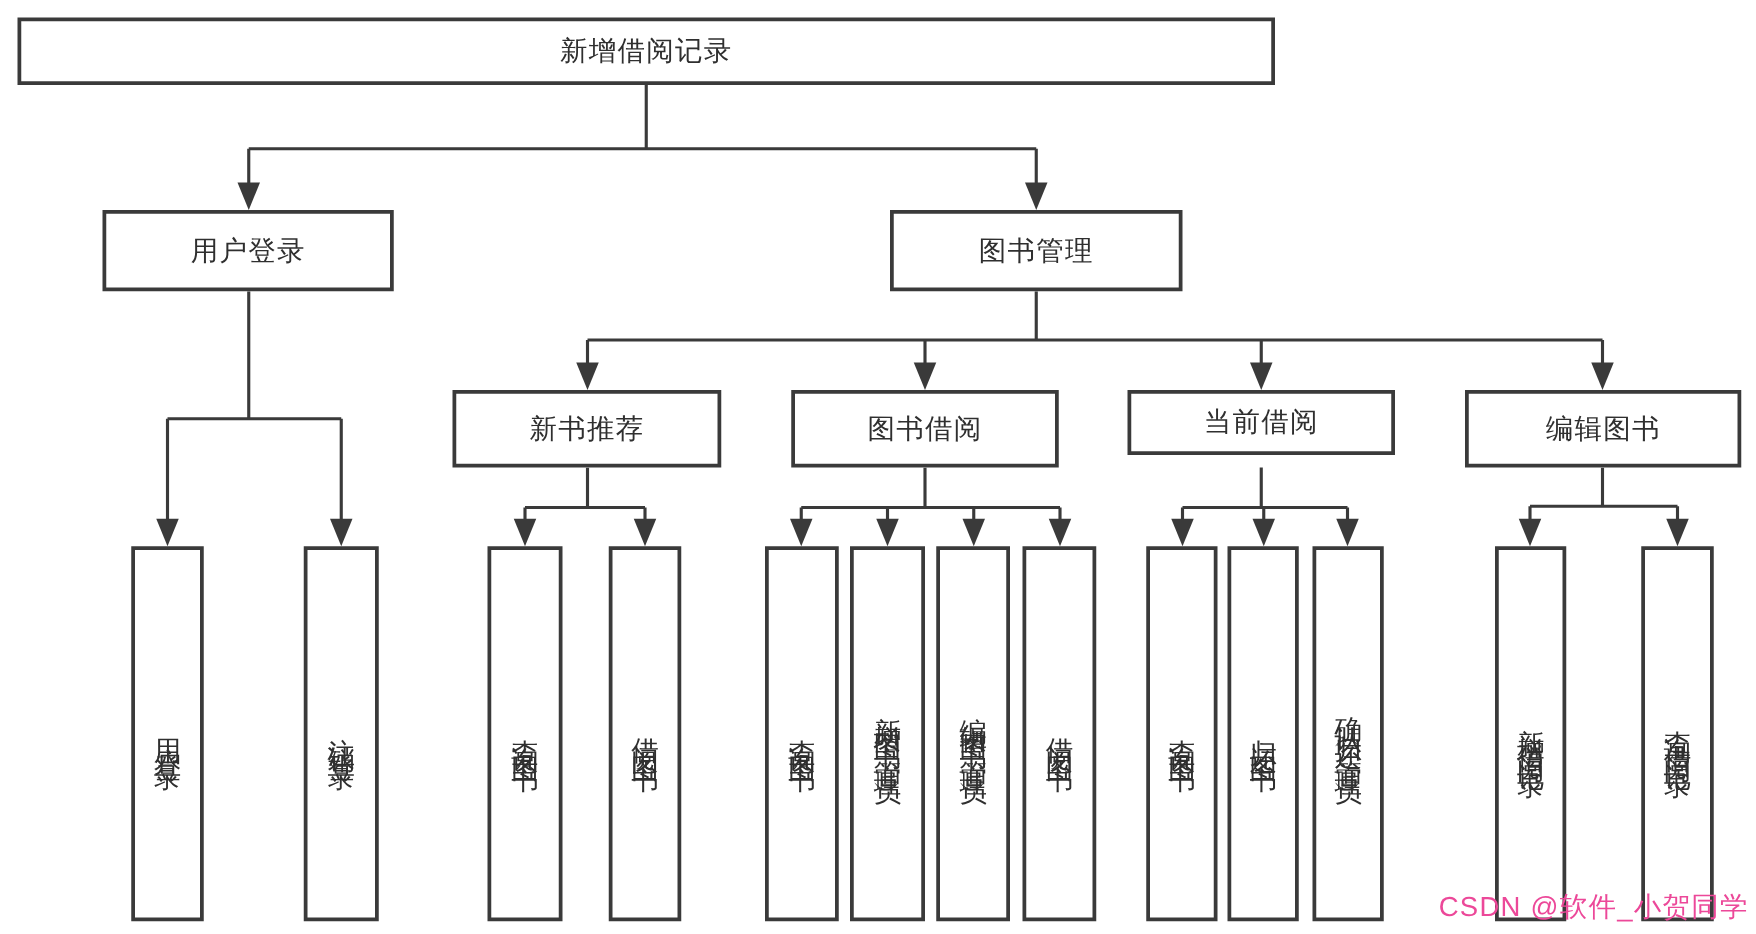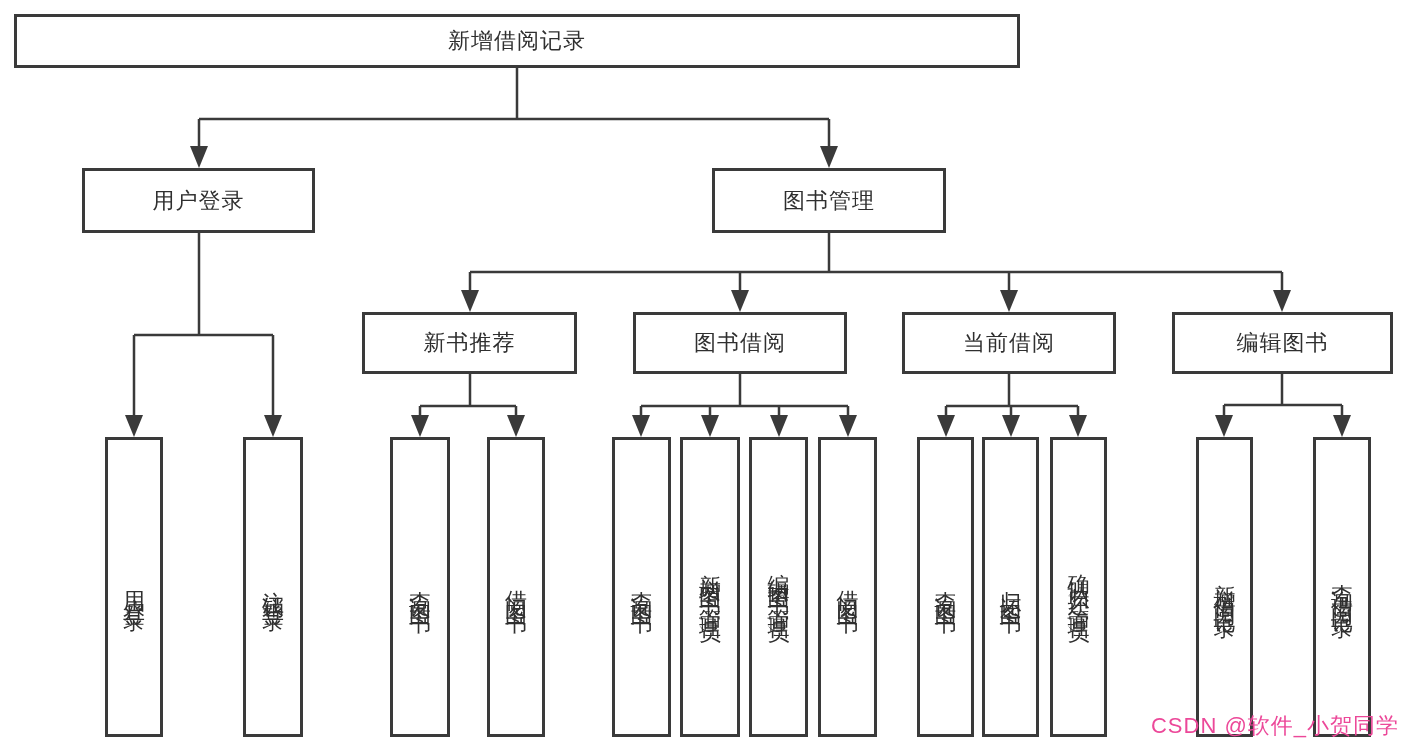--- a/index.html
+++ b/index.html
@@ -125,21 +125,21 @@
   <div class="hbox" style="left:712px;top:168px;width:234px;height:65px;">
     <span class="lbl">图书管理</span>
   </div>
 
   <div class="hbox" style="left:362px;top:312px;width:215px;height:62px;">
     <span class="lbl">新书推荐</span>
   </div>
   <div class="hbox" style="left:633px;top:312px;width:214px;height:62px;">
     <span class="lbl">图书借阅</span>
   </div>
-  <div class="hbox" style="left:902px;top:312px;width:214px;height:62px;">
+  <div class="hbox" style="left:902px;top:312px;width:214px;height:52px;">
     <span class="lbl">当前借阅</span>
   </div>
   <div class="hbox" style="left:1172px;top:312px;width:221px;height:62px;">
     <span class="lbl">编辑图书</span>
   </div>
 
   <div class="vbox" style="left:105px;width:58px;">
     <span class="vlbl">用户登录</span>
   </div>
   <div class="vbox" style="left:243px;width:60px;">

